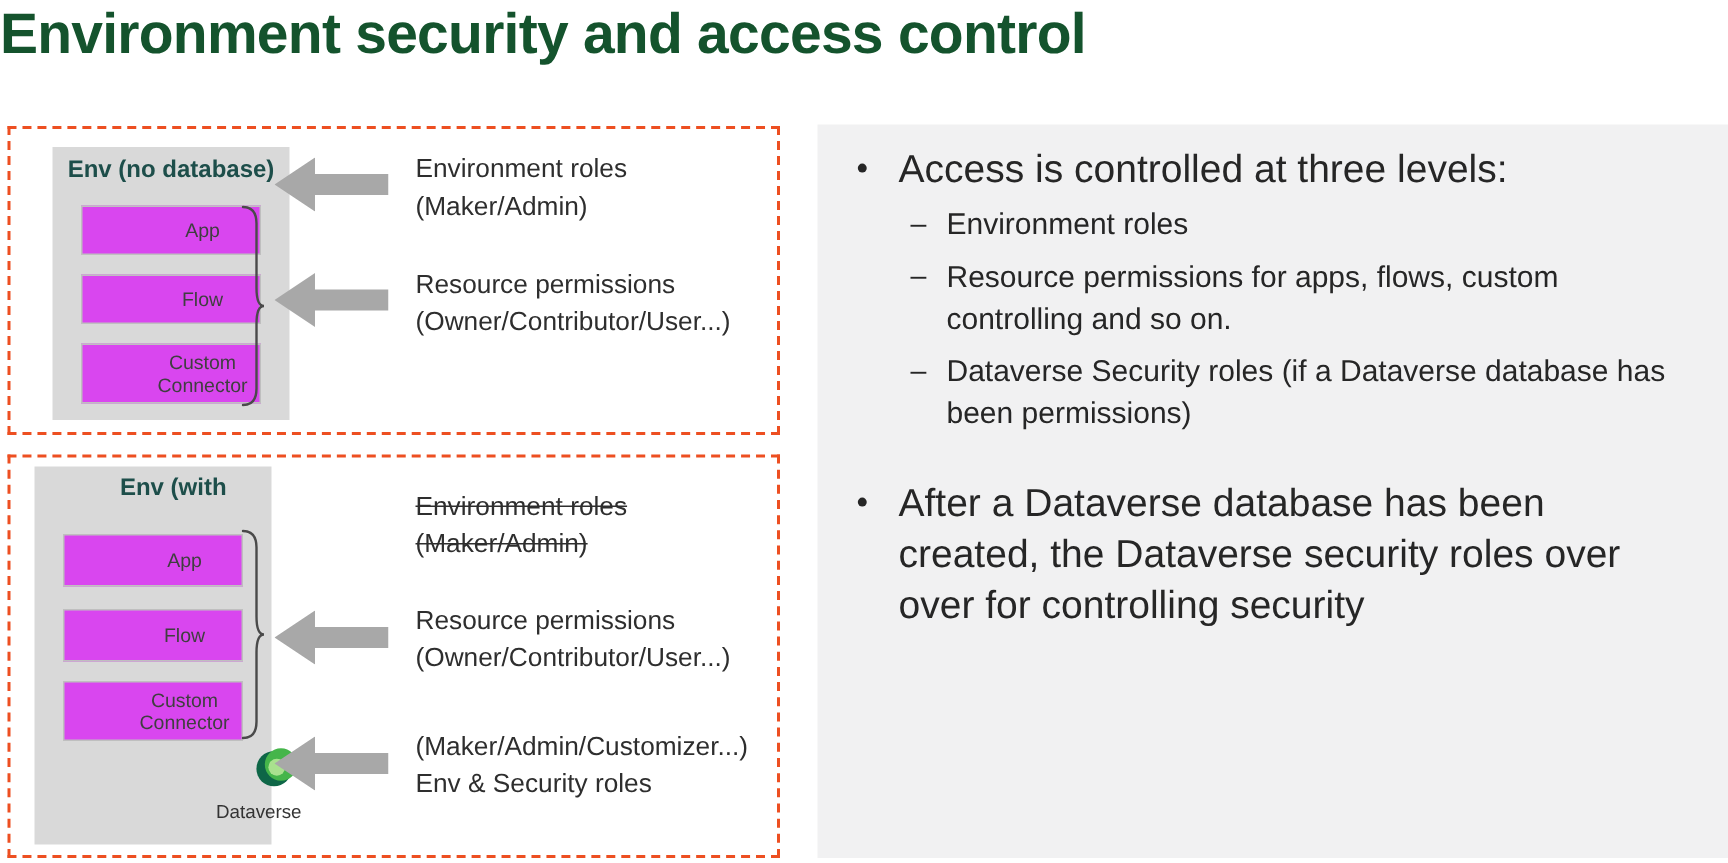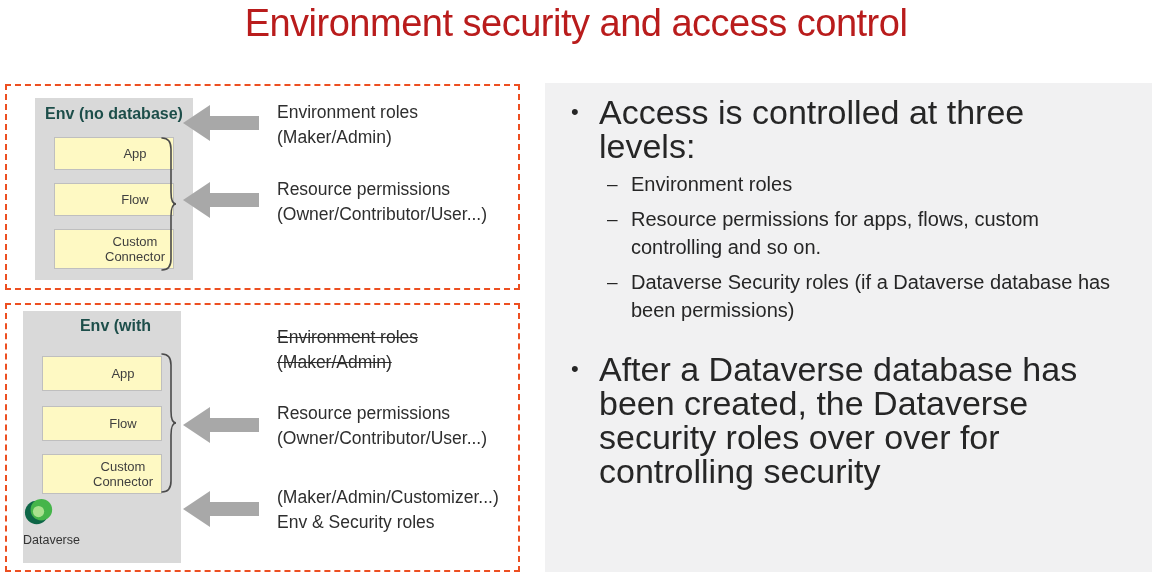--- a/index.html
+++ b/index.html
@@ -1,57 +1,57 @@
 <!DOCTYPE html>
 <html><head>
 <meta charset="utf-8">
 <style>
   html,body{margin:0;padding:0;background:#fff;}
   .slide{
     position:relative;width:1152px;height:575px;overflow:hidden;
     font-family:"Liberation Sans",sans-serif;background:#fff;
   }
   .title{
-    position:absolute;top:2px;left:0;width:100%;text-align:center;
-    font-size:38px;font-weight:400;color:#b91c1c;letter-spacing:-0.5px;
+    position:absolute;top:2px;left:0;width:100%;text-align:left;
+    font-size:38px;font-weight:700;color:#14532d;letter-spacing:-0.5px;
   }
   
   .dashed-box{position:absolute;left:5px;width:515px;border:2px dashed #ED4F21;box-sizing:border-box;}
   .box-top{top:84px;height:206px;}
   .box-bottom{top:303px;height:269px;}
   .env-box{position:absolute;left:16px;width:158px;background:#D9D9D9;}
   .box-top .env-box{top:12px;height:182px;margin-left:12px;}
   .box-bottom .env-box{top:6px;height:252px;}
   .env-header{
     text-align:center;font-weight:700;color:#1D4E4A;font-size:16px;line-height:18px;
     margin-top:7px;white-space:nowrap;
   }
   .env-header.two-line{white-space:normal;line-height:19px;margin-top:5px;margin-left:27px;}
   .item-box{
-    position:absolute;left:19px;width:120px;background:#fef9c3;border:1px solid #BFBFBF;
+    position:absolute;left:19px;width:120px;background:#d946ef;border:1px solid #BFBFBF;
     display:flex;align-items:center;justify-content:center;text-align:center;
     font-size:13px;line-height:15px;color:#3F3F3F;box-sizing:border-box;padding-left:42px;
   }
   .item-box .wrap{max-width:82px;}
   .brace{position:absolute;}
   .brace path{stroke:#4A4A4A;stroke-width:1.6;fill:none;stroke-linecap:round;}
   .arrow{position:absolute;width:76px;height:36px;}
   .arrow polygon{fill:#A8A8A8;}
   .side-label{position:absolute;left:270px;font-size:17.5px;line-height:25px;color:#2E2E2E;}
   .side-label.struck div{text-decoration:line-through;}
-  .dv{position:absolute;left:0;width:178px;text-align:left;}
+  .dv{position:absolute;left:0;width:178px;text-align:right;}
   .dv-label{font-size:12.5px;color:#333;margin-top:2px;}
   
   .notes-panel{
     position:absolute;left:545px;top:83px;width:607px;height:489px;
     background:#F1F1F2;box-sizing:border-box;padding:12px 24px 0 24px;color:#262626;
   }
   .bullet-row{display:flex;align-items:flex-start;}
   .bullet-marker{width:28px;font-size:22px;line-height:34px;flex:none;text-align:left;padding-left:2px;}
-  .bullet-text{font-size:34px;line-height:34px;max-width:532px;}
+  .bullet-text{font-size:26px;line-height:34px;max-width:532px;}
   .sub-list{margin:7px 0 0 38px;}
   .sub-row{display:flex;align-items:flex-start;margin-bottom:7px;}
   .dash-marker{width:24px;font-size:19px;line-height:28px;flex:none;}
   .sub-text{font-size:20px;line-height:28px;max-width:500px;}
   .second-bullet{margin-top:28px;}
 </style>
 </head>
 <body>
 
 <div class="slide">

